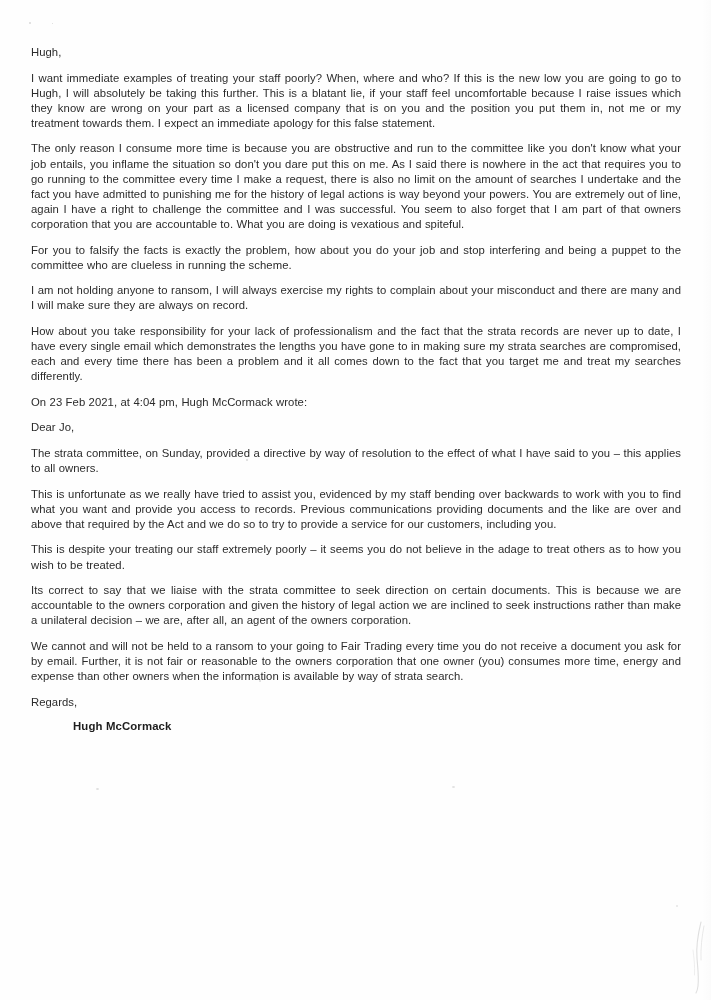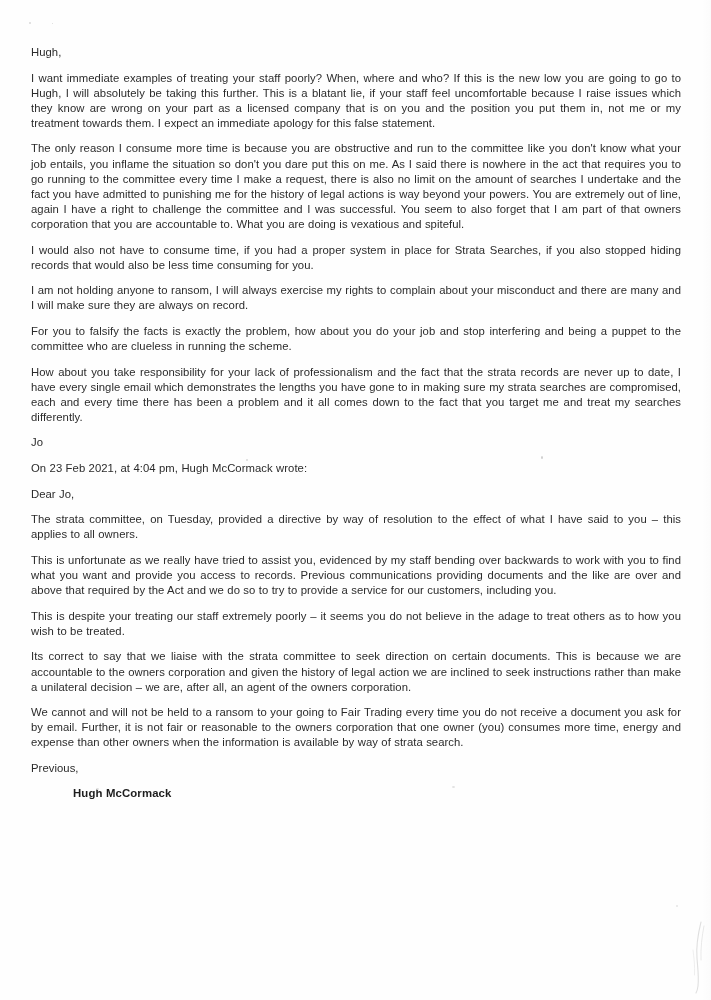--- a/index.html
+++ b/index.html
@@ -98,40 +98,38 @@
 <body>
 
 <div id="page">
 
   <div id="letter">
 
     <p class="para flush">Hugh,</p>
 
     <p class="para">I want immediate examples of treating your staff poorly? When, where and who? If this is the new low you are going to go to Hugh, I will absolutely be taking this further. This is a blatant lie, if your staff feel uncomfortable because I raise issues which they know are wrong on your part as a licensed company that is on you and the position you put them in, not me or my treatment towards them. I expect an immediate apology for this false statement.</p>
     <p class="para">The only reason I consume more time is because you are obstructive and run to the committee like you don't know what your job entails, you inflame the situation so don't you dare put this on me. As I said there is nowhere in the act that requires you to go running to the committee every time I make a request, there is also no limit on the amount of searches I undertake and the fact you have admitted to punishing me for the history of legal actions is way beyond your powers. You are extremely out of line, again I have a right to challenge the committee and I was successful. You seem to also forget that I am part of that owners corporation that you are accountable to. What you are doing is vexatious and spiteful.</p>
-    <p class="para">I would also not have to consume time, if you had a proper system in place for Strata Searches, if you also stopped hiding records that would also be less time consuming for you.</p>
+    <p class="para">For you to falsify the facts is exactly the problem, how about you do your job and stop interfering and being a puppet to the committee who are clueless in running the scheme.</p>
     <p class="para">I am not holding anyone to ransom, I will always exercise my rights to complain about your misconduct and there are many and I will make sure they are always on record.</p>
-    <p class="para">For you to falsify the facts is exactly the problem, how about you do your job and stop interfering and being a puppet to the committee who are clueless in running the scheme.</p>
     <p class="para">How about you take responsibility for your lack of professionalism and the fact that the strata records are never up to date, I have every single email which demonstrates the lengths you have gone to in making sure my strata searches are compromised, each and every time there has been a problem and it all comes down to the fact that you target me and treat my searches differently.</p>
 
-    <p class="para flush">Jo</p>
 
     <p class="para flush">On 23 Feb 2021, at 4:04 pm, Hugh McCormack wrote:</p>
 
     <p class="para flush">Dear Jo,</p>
 
-    <p class="para">The strata committee, on Tuesday, provided a directive by way of resolution to the effect of what I have said to you – this applies to all owners.</p>
+    <p class="para">The strata committee, on Sunday, provided a directive by way of resolution to the effect of what I have said to you – this applies to all owners.</p>
     <p class="para">This is unfortunate as we really have tried to assist you, evidenced by my staff bending over backwards to work with you to find what you want and provide you access to records. Previous communications providing documents and the like are over and above that required by the Act and we do so to try to provide a service for our customers, including you.</p>
     <p class="para">This is despite your treating our staff extremely poorly – it seems you do not believe in the adage to treat others as to how you wish to be treated.</p>
 
     <p class="para"><span>Its correct to say that we liaise with the strata committee to seek direction on certain documents. This is because we are accountable to the owners corporation and given the history of legal action we are inclined to seek instructions rather than make a unilateral decision – we are, after all, an </span><span class="it">agent</span><span> of the owners corporation.</span></p>
 
     <p class="para">We cannot and will not be held to a ransom to your going to Fair Trading every time you do not receive a document you ask for by email. Further, it is not fair or reasonable to the owners corporation that one owner (you) consumes more time, energy and expense than other owners when the information is available by way of strata search.</p>
 
-    <p class="para flush tight">Previous,</p>
+    <p class="para flush tight">Regards,</p>
     <p class="para flush sig-name">Hugh McCormack</p>
 
   </div>
 
   <div id="scan-band"></div>
 
   <div id="edge-mark">
     <svg width="22" height="74" viewBox="0 0 22 74" xmlns="http://www.w3.org/2000/svg">
       <path d="M14 2 C11 14, 9 26, 10 38 C10.6 47, 12 56, 11 66 C10.7 69, 10 71, 9 73" stroke="#9a9a9a" stroke-width="1.1" fill="none" stroke-linecap="round"></path>
       <path d="M17 6 C15 16, 13.5 28, 14 40" stroke="#b0b0b0" stroke-width="0.9" fill="none" stroke-linecap="round"></path>

